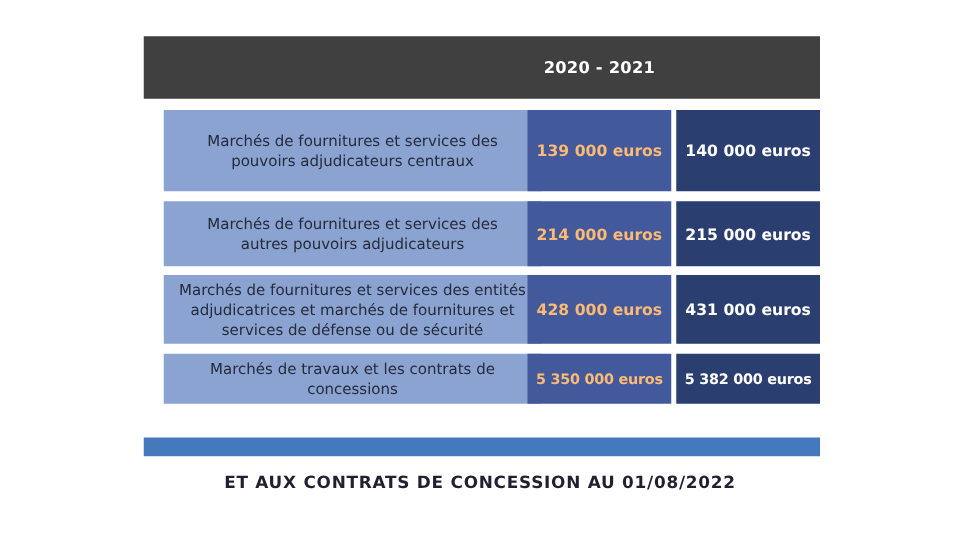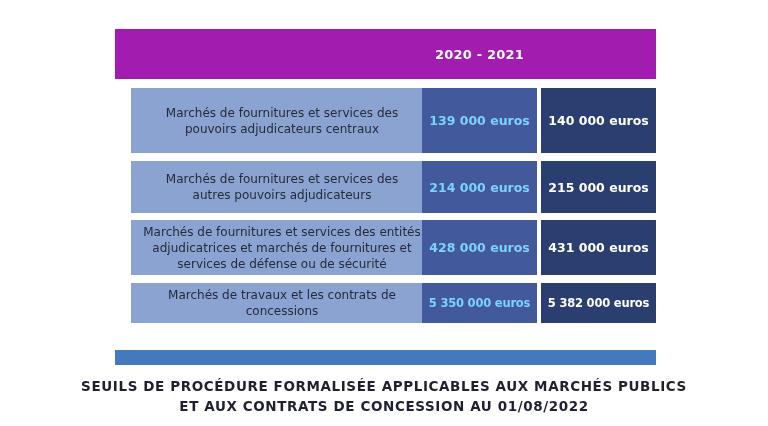--- a/index.html
+++ b/index.html
@@ -7,21 +7,21 @@
       width: 768px; height: 426px;
       background: #ffffff;
       font-family: "DejaVu Sans", sans-serif;
       overflow: hidden;
       position: relative;
     }
     .header-bar {
       position: absolute;
       left: 115px; top: 29px;
       width: 541px; height: 50px;
-      background: #a21caf;
+      background: #404040;
     }
     .col-head {
       position: absolute;
       top: 0; height: 50px;
       display: flex; align-items: center; justify-content: center;
       color: #ffffff;
       font-weight: bold;
       font-size: 13px;
       letter-spacing: 0.2px;
     }
@@ -38,21 +38,21 @@
       left: 16px; width: 302px;
       background: #8aa3d1;
       color: #262a3a;
       font-size: 12px;
       line-height: 16px;
       padding: 0 4px;
     }
     .cell.v1 {
       left: 307px; width: 115px;
       background: #42599b;
-      color: #7dd3fc;
+      color: #fdba74;
       font-weight: bold;
       font-size: 12.5px;
     }
     .cell.v2 {
       left: 426px; width: 115px;
       background: #2b3e70;
       color: #ffffff;
       font-weight: bold;
       font-size: 12.5px;
     }
@@ -105,15 +105,14 @@
 
 <div class="row" style="top:283px; height:40px;">
   <div class="cell label" style="padding:0 30px;">Marchés de travaux et les contrats de concessions</div>
   <div class="cell v1 small">5 350 000 euros</div>
   <div class="cell v2 small">5 382 000 euros</div>
 </div>
 
 <div class="footer-bar"></div>
 
 <div class="caption">
-  <span>SEUILS DE PROCÉDURE FORMALISÉE APPLICABLES AUX MARCHÉS PUBLICS</span>
   <span>ET AUX CONTRATS DE CONCESSION AU 01/08/2022</span>
 </div>
 
 </body></html>

